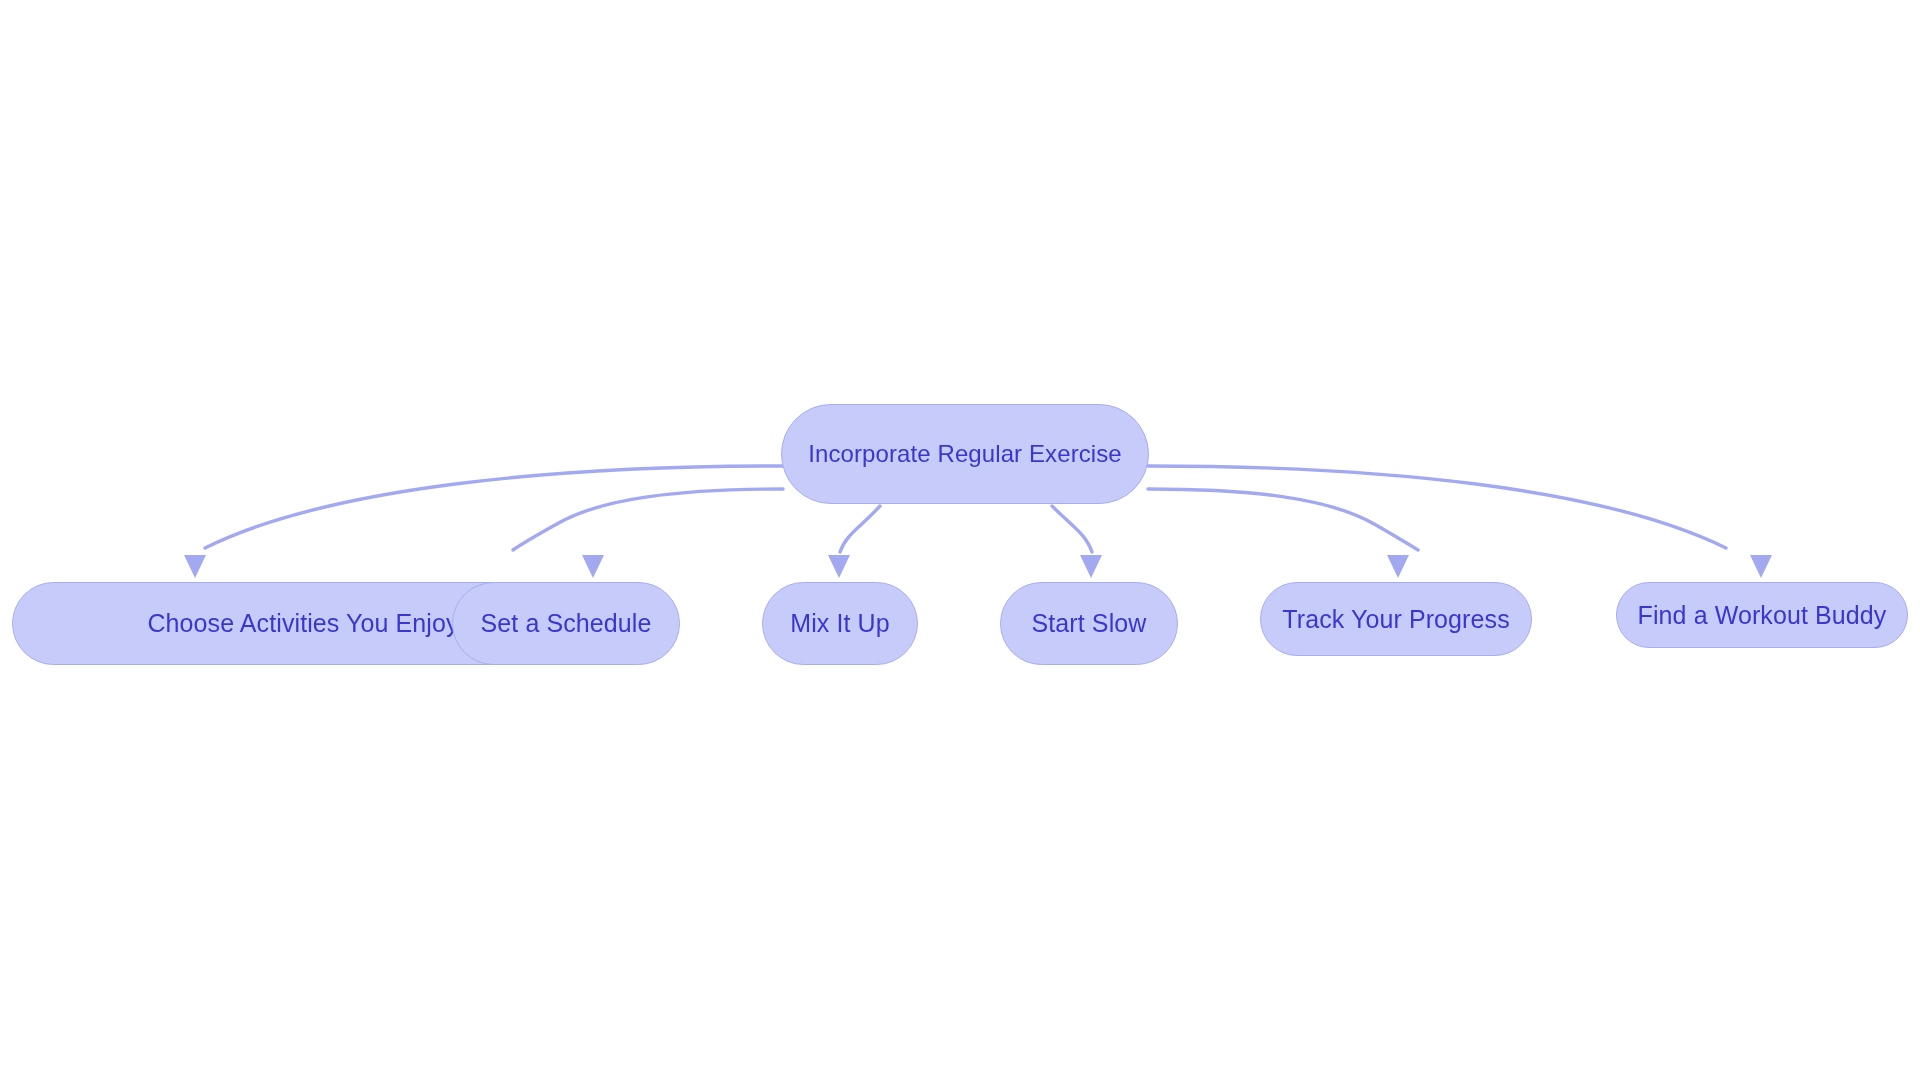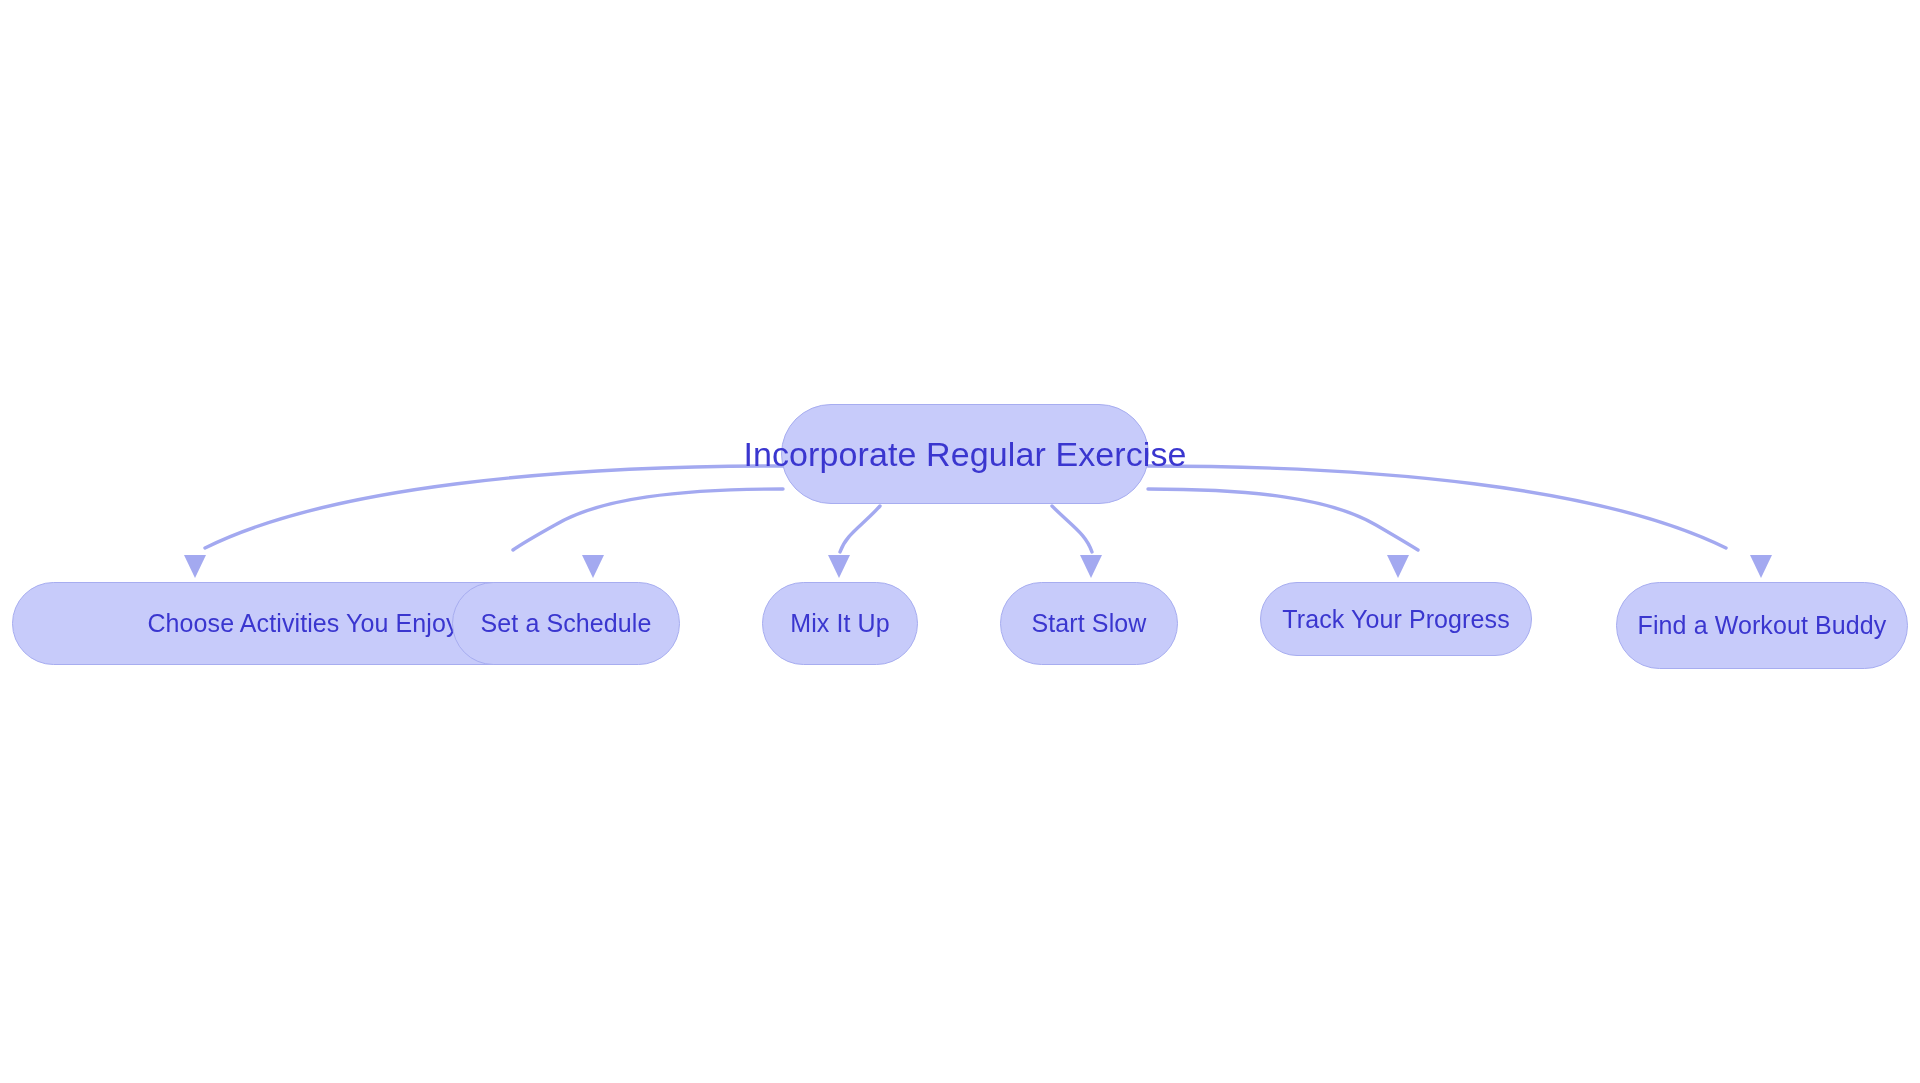--- a/index.html
+++ b/index.html
@@ -39,21 +39,21 @@
     color: #3a36cf;
     letter-spacing: 0.1px;
     white-space: nowrap;
     user-select: none;
   }
   .node-label {
     display: block;
     line-height: 1;
   }
   #node-root {
-    font-size: 34px;
+    font-size: 24px;
   }
   .node-leaf {
     font-size: 25px;
   }
 </style>
 </head>
 <body>
 
 <div id="flowchart-canvas">
 
@@ -100,17 +100,17 @@
   </div>
 
   <div class="node node-leaf" style="left:762px; top:582px; width:156px; height:83px;">
     <span class="node-label">Mix It Up</span>
   </div>
 
   <div class="node node-leaf" style="left:1260px; top:582px; width:272px; height:74px;">
     <span class="node-label">Track Your Progress</span>
   </div>
 
-  <div class="node node-leaf" style="left:1616px; top:582px; width:292px; height:87px;">
+  <div class="node node-leaf" style="left:1616px; top:582px; width:292px; height:66px;">
     <span class="node-label">Find a Workout Buddy</span>
   </div>
 
 </div>
 
 </body></html>

